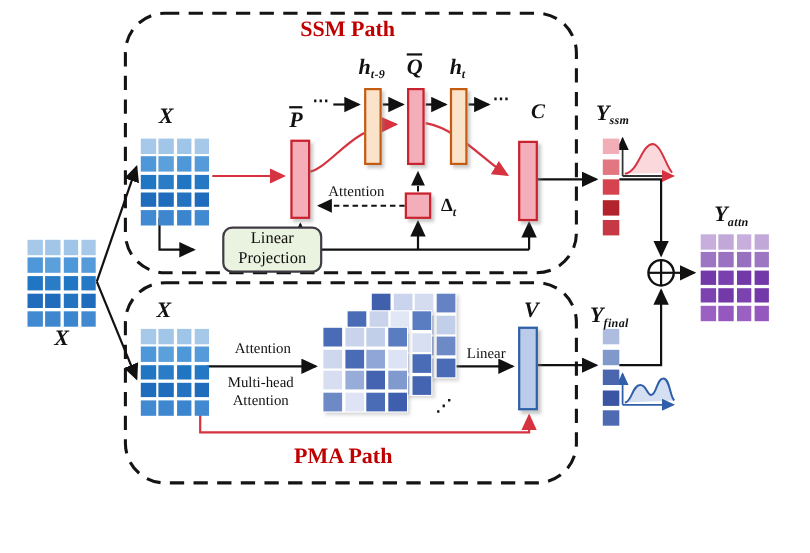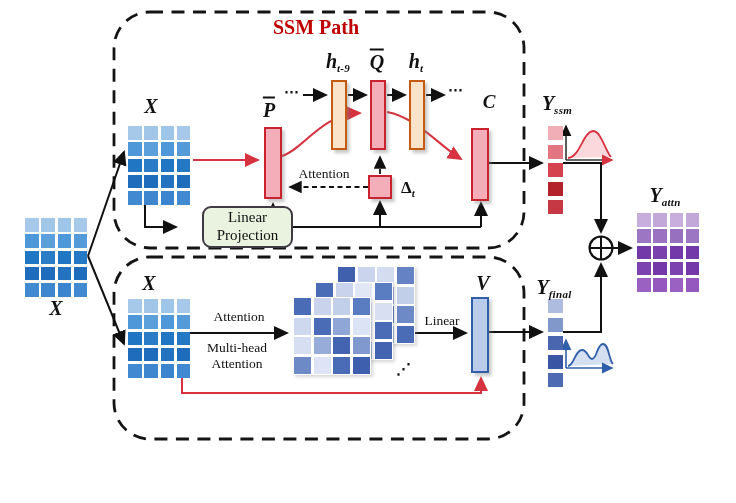--- a/index.html
+++ b/index.html
@@ -302,20 +302,21 @@
   <div class="bar pink" style="left:471px;top:128px;width:14px;height:69px"></div>
   <div class="bar pink" style="left:368px;top:175px;width:20px;height:20px"></div>
   <div class="bar vbar" style="left:471px;top:297px;width:14px;height:72px"></div>
 
   <div class="lpbox">
     <span>Linear</span>
     <span>Projection</span>
   </div>
 
   <div class="lbl title" style="left:316px;top:27px">SSM Path</div>
+  <div class="lbl title" style="left:312px;top:415px">PMA Path</div>
 
   <div class="lbl math" style="left:56px;top:308px">X</div>
   <div class="lbl math" style="left:151px;top:106px">X</div>
   <div class="lbl math" style="left:149px;top:283px">X</div>
 
   <div class="lbl math" style="left:269px;top:109px"><span class="overbar">P</span></div>
   <div class="lbl dots" style="left:292px;top:92px">⋯</div>
 
   <div class="lbl math" style="left:338px;top:62px"><span>h</span><sub>t-9</sub></div>
   <div class="lbl math" style="left:377px;top:61px"><span class="overbar">Q</span></div>

